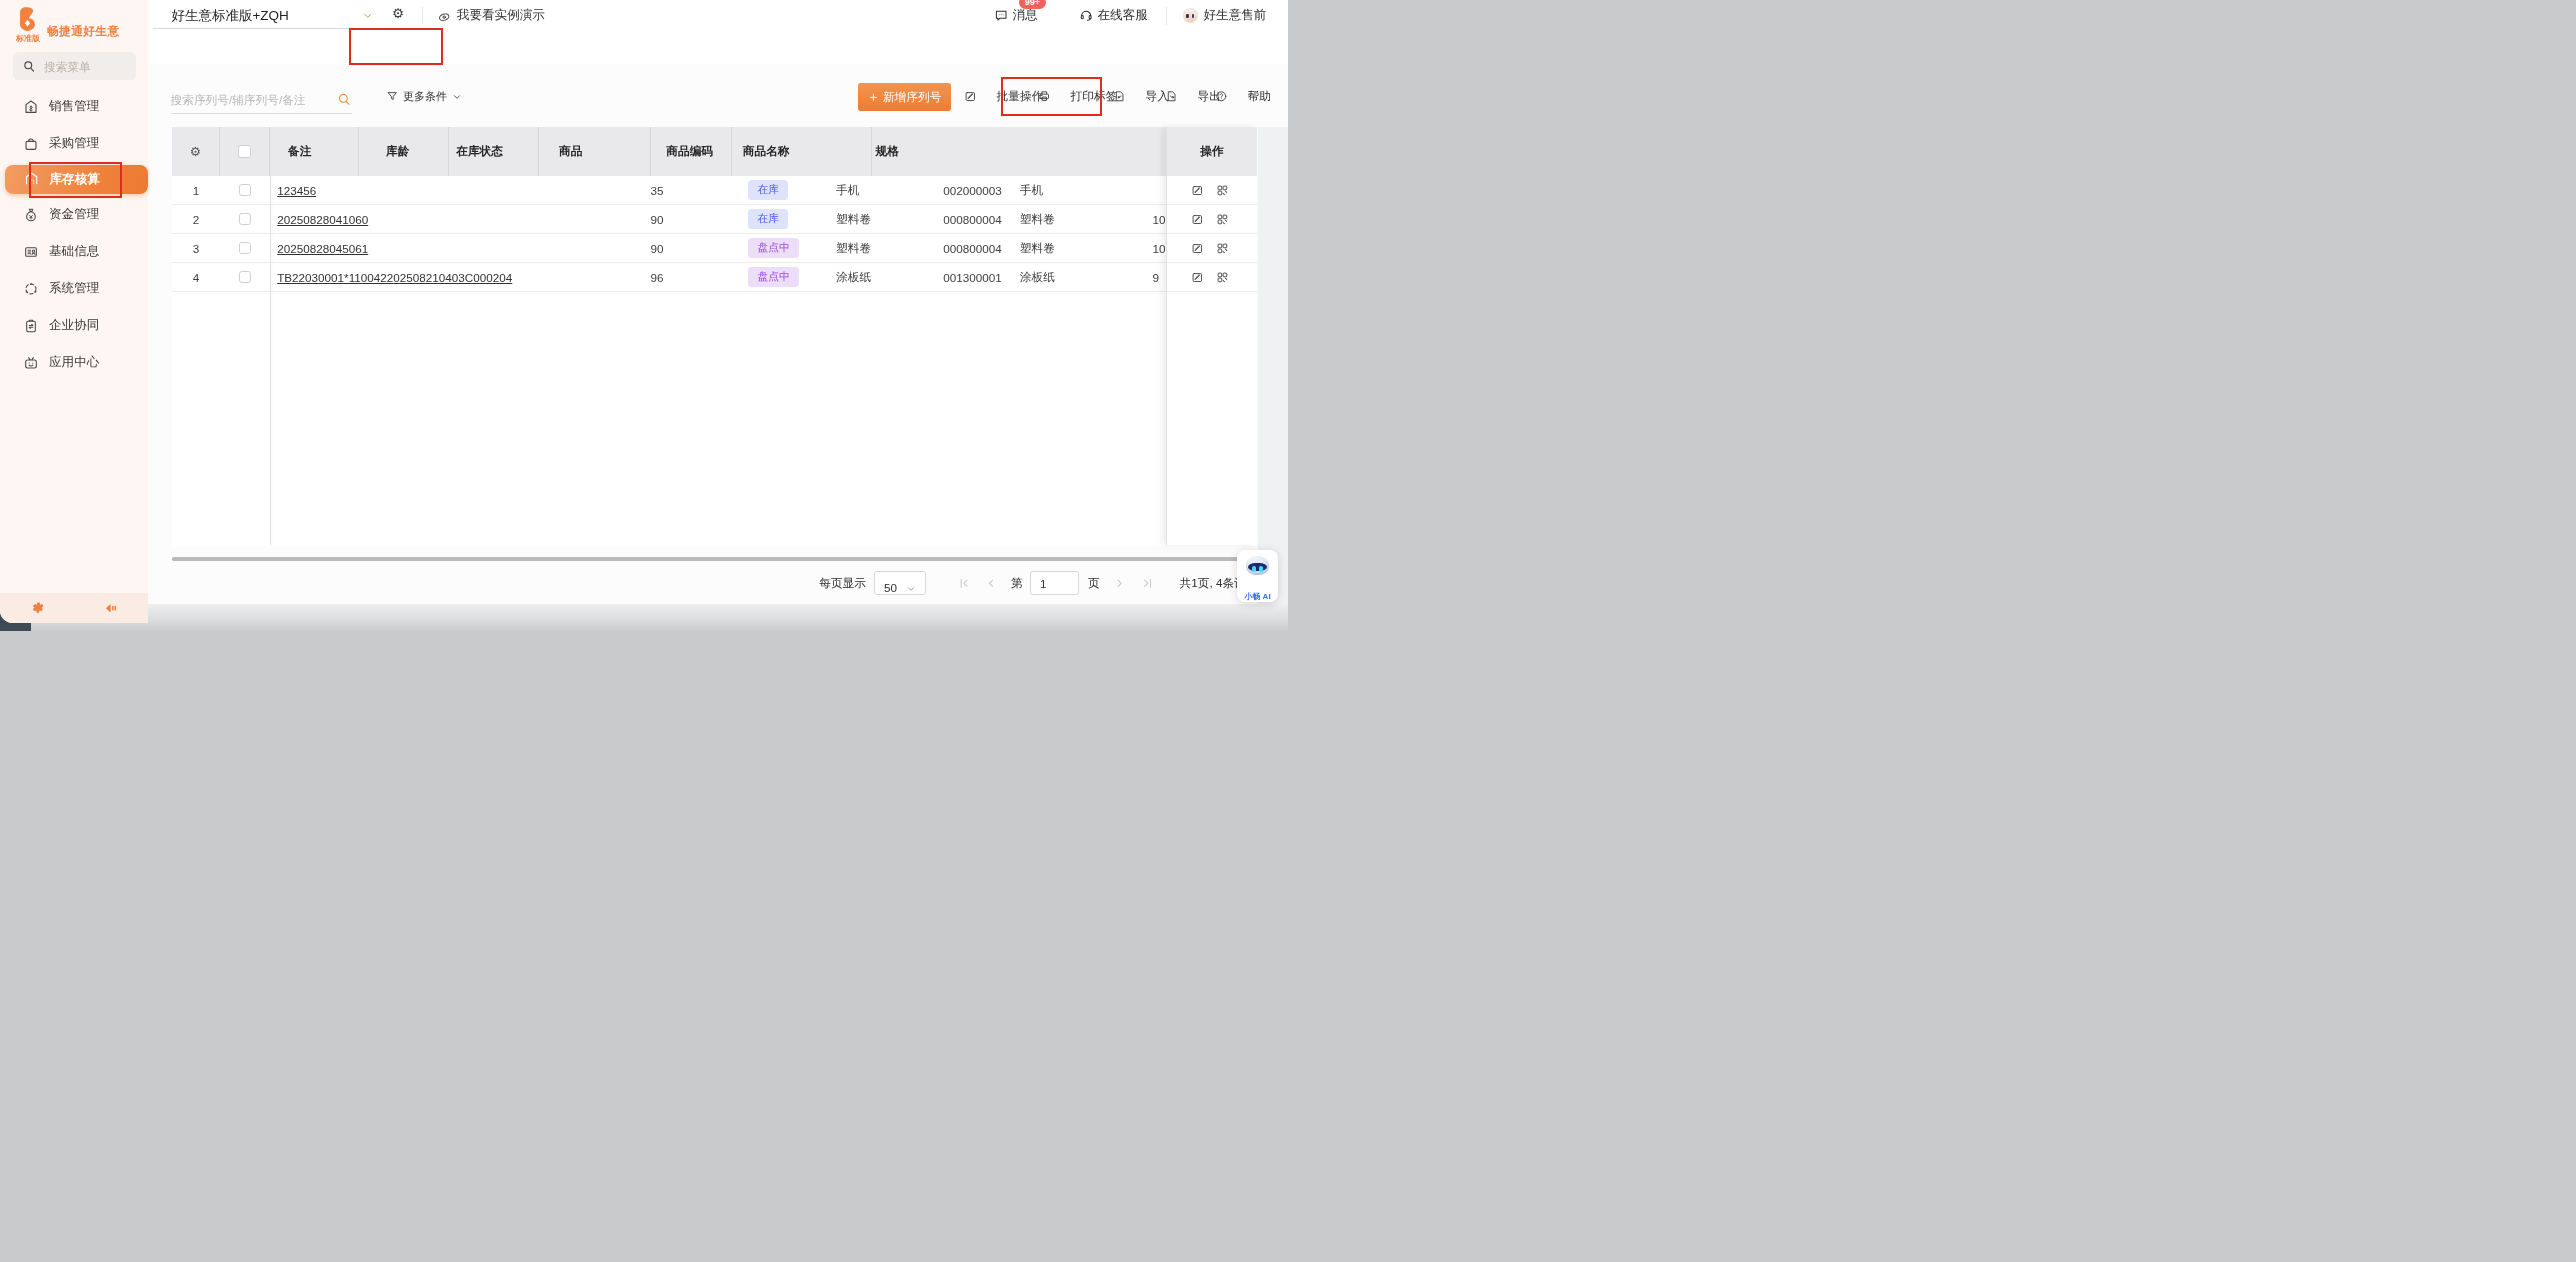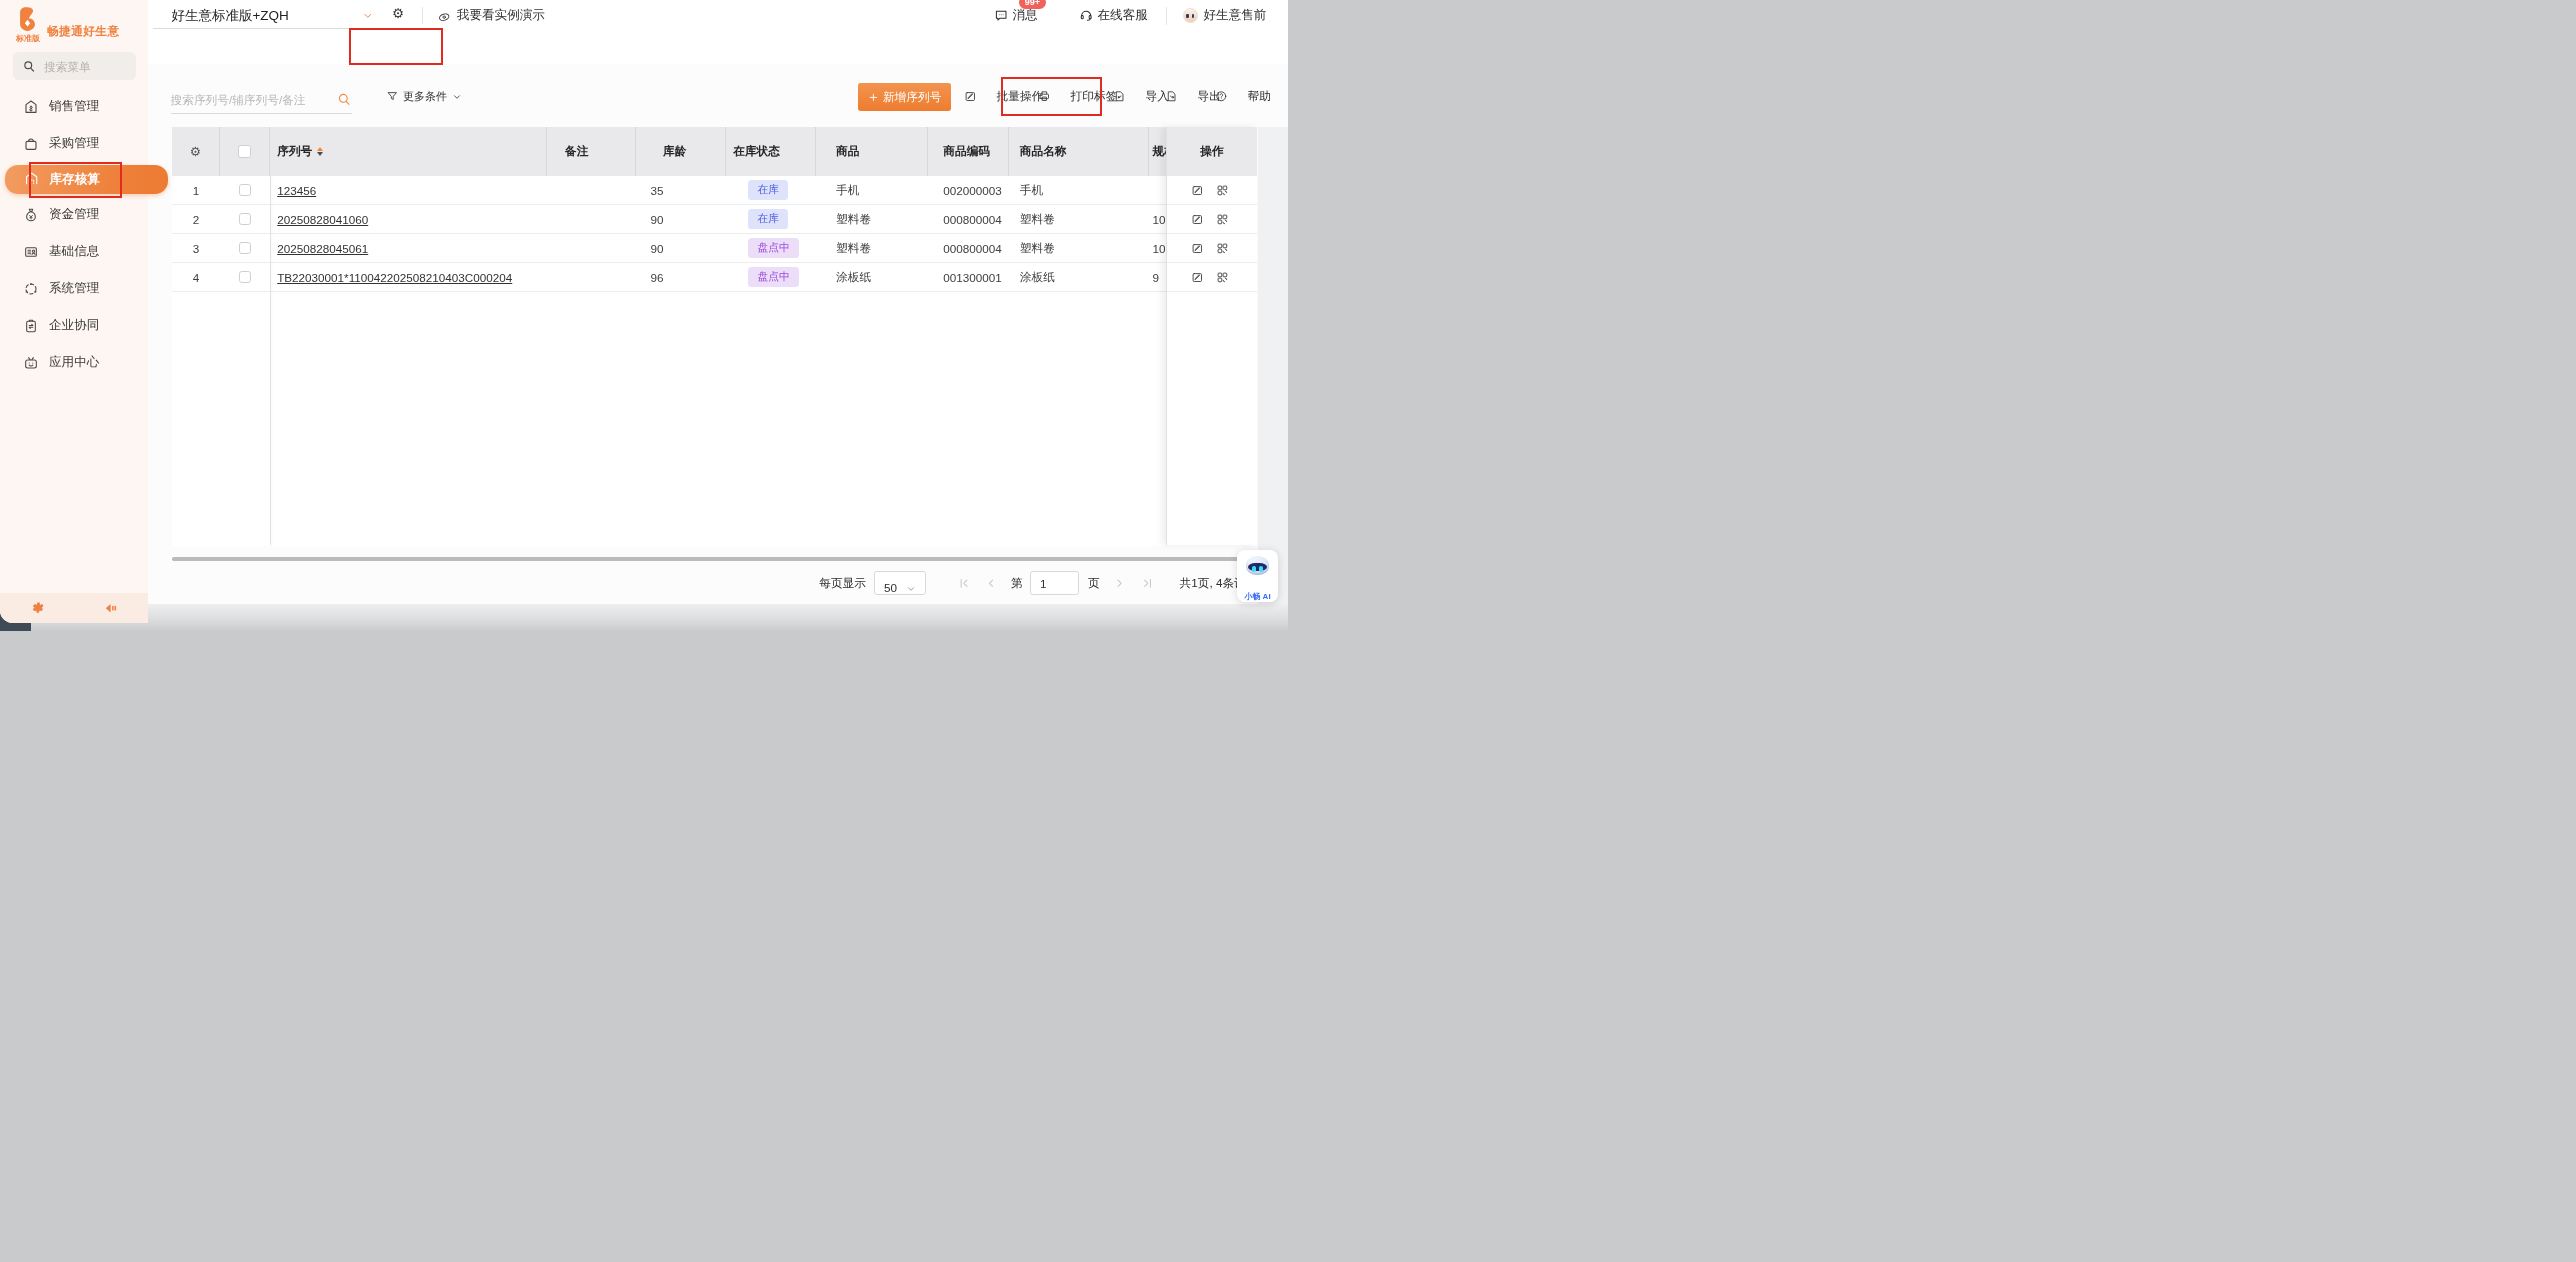--- a/index.html
+++ b/index.html
@@ -22,21 +22,21 @@
   .side-search { position:absolute; left:12.6px; top:52px; width:123px; height:28px; background:#f1edea;
     border-radius:6.3px; display:flex; align-items:center; }
   .side-search .mag { margin-left:10.8px; color:#4a4a4a; display:flex; }
   .side-search input { border:0; outline:0; background:transparent; width:77px; margin-left:8px;
     font-size:11.7px; color:#555; font-family:inherit; }
   .side-search input::placeholder { color:#b9b2ae; }
   .menu { position:absolute; left:0; top:88px; width:148px; }
   .menu-item { position:relative; height:37px; display:flex; align-items:center; cursor:pointer; }
   .menu-item .mi-icon { position:absolute; left:23.4px; width:16px; height:16px; color:#4a4a4a; display:flex; }
   .menu-item .mi-label { position:absolute; left:49px; font-size:12.6px; color:#3a3a3a; }
-  .menu-item.active { margin:2.7px 4.5px; height:29px; width:163px; border-radius:13px;
+  .menu-item.active { margin:2.7px 4.5px; height:29px; width:143px; border-radius:8px;
     background:linear-gradient(100deg,#f29c62 0%,#ee8039 70%,#ec7a32 100%);
     box-shadow:0 1.8px 4.5px rgba(238,128,57,.35); }
   .menu-item.active .mi-icon { left:19px; color:#fff; }
   .menu-item.active .mi-label { left:45px; color:#fff; font-weight:bold; }
   .side-footer { position:absolute; left:0; bottom:0; width:148px; height:30.5px; background:#fbece3;
     border-bottom-left-radius:12.6px; display:flex; align-items:center; }
   .side-footer .foot-gear { margin-left:30px; color:#ee8243; display:flex; cursor:pointer; }
   .side-footer .foot-collapse { margin-left:57px; color:#ee8243; display:flex; cursor:pointer; }
 
   
@@ -441,27 +441,20 @@
     </div>
 
     <div class="table">
       <div class="thead">
         <div class="th c-gear">
             <span class="hdr-gear">⚙</span>
           </div>
         <div class="th c-check">
             <span class="cb"></span>
           </div>
-        <div class="th c-serial">
-          <span>序列号</span>
-          <span class="sort">
-              <i class="up"></i>
-              <i class="dn"></i>
-            </span>
-        </div>
         <div class="th c-note">
             <span>备注</span>
           </div>
         <div class="th c-age">
             <span>库龄</span>
           </div>
         <div class="th c-status">
             <span>在库状态</span>
           </div>
         <div class="th c-prod">

